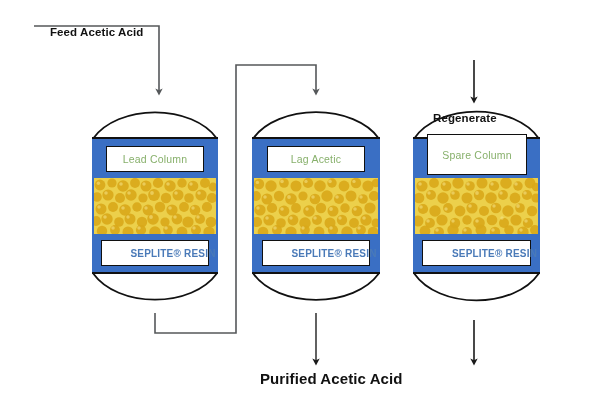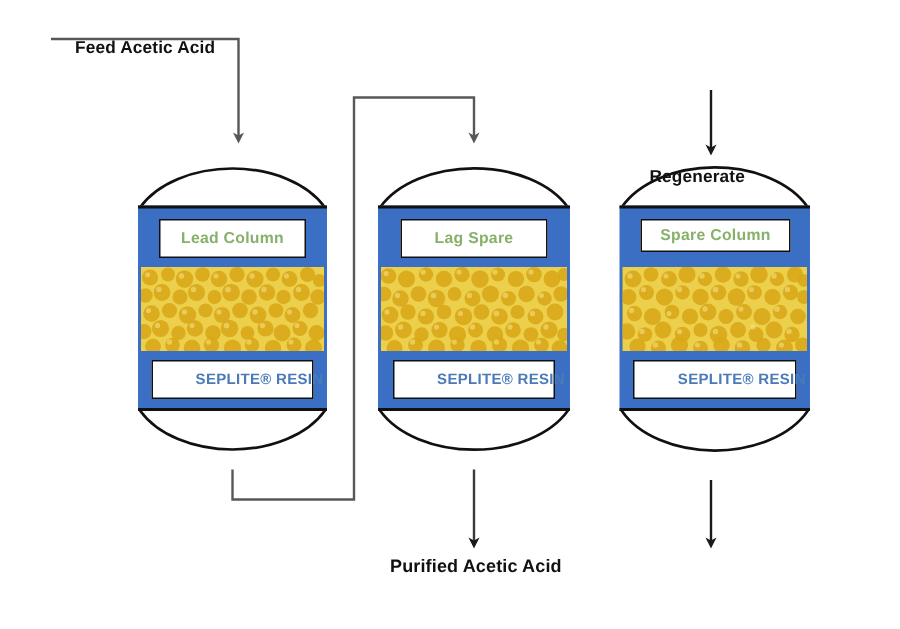--- a/index.html
+++ b/index.html
@@ -34,21 +34,21 @@
     position:absolute;
     background:#ffffff;
     border:1.5px solid #101010;
     box-sizing:border-box;
     display:flex;align-items:center;justify-content:center;
     text-align:center;
   }
   .cap-top-text{
     color:#87b06b;
     font-size:10.5px;
-    font-weight:bold;
+    font-weight:normal;
     letter-spacing:.2px;
     white-space:nowrap;
   }
   .cap-bot-text{
     color:#4a7ab8;
     font-size:10px;
     font-weight:bold;
     letter-spacing:.2px;
     white-space:nowrap;
     margin-left:36px;
@@ -64,21 +64,21 @@
 
   
   .lbl{
     position:absolute;
     font-weight:bold;
     color:#111111;
     white-space:nowrap;
   }
   #feed-label{font-size:11.5px;letter-spacing:.1px;}
   #regen-label{font-size:11.5px;letter-spacing:.1px;}
-  #out-label-1{font-size:12px;letter-spacing:.1px;}
+  #out-label-1{font-size:15px;letter-spacing:.1px;}
   #out-label-2{font-size:11px;letter-spacing:.1px;}
   .sup{font-size:7.5px;vertical-align:super;}
 </style>
 </head>
 <body>
 
 <div id="stage">
 
   <svg id="piping" viewBox="0 0 600 419" width="600" height="419">
     <defs>
@@ -202,21 +202,21 @@
     </div>
   </div>
 
   <div class="vessel" style="left:252px;top:98px;width:128px;height:215px;">
     <svg class="vessel-svg" width="128" height="215" viewBox="0 0 128 215">
       <path d="M1.6,40 A 69 45 0 0 1 126.4,40 L126.4,176 A 69 45 0 0 1 1.6,176 Z" fill="#ffffff" stroke="#111111" stroke-width="1.8"></path>
     </svg>
     <div class="shell" style="left:0px;top:39px;width:128px;height:137px;"></div>
 
     <div class="cap-box" style="left:15px;top:48px;width:98px;height:26px;">
-      <span class="cap-top-text">Lag Spare</span>
+      <span class="cap-top-text">Lag Acetic</span>
     </div>
 
     <div class="resin" style="left:2px;top:80px;width:124px;height:56px;">
       <svg width="124" height="56" viewBox="0 0 124 56">
         <rect width="124" height="56" fill="#ecd04b"></rect>
         <g fill="#d9a81a" fill-opacity="0.92">
           <circle cx="5" cy="6" r="5.2"></circle>
             <circle cx="17" cy="8" r="5.7"></circle>
             <circle cx="30" cy="5" r="4.8"></circle>
           <circle cx="42" cy="8" r="5.5"></circle>
@@ -302,21 +302,21 @@
       <span class="cap-bot-text">SEPLITE® RESIN</span>
     </div>
   </div>
 
   <div class="vessel" style="left:413px;top:98px;width:127px;height:222px;">
     <svg class="vessel-svg" width="127" height="222" viewBox="0 0 127 222">
       <path d="M1.6,40 A 68 45 0 0 1 125.4,40 L125.4,176 A 68 45 0 0 1 1.6,176 Z" fill="#ffffff" stroke="#111111" stroke-width="1.8"></path>
     </svg>
     <div class="shell" style="left:0px;top:39px;width:127px;height:137px;"></div>
 
-    <div class="cap-box" style="left:14px;top:48px;width:100px;height:22px;">
+    <div class="cap-box" style="left:14px;top:36px;width:100px;height:41px;">
       <span class="cap-top-text">Spare Column</span>
     </div>
 
     <div class="resin" style="left:2px;top:80px;width:123px;height:56px;">
       <svg width="123" height="56" viewBox="0 0 123 56">
         <rect width="123" height="56" fill="#ecd04b"></rect>
         <g fill="#d9a81a" fill-opacity="0.92">
           <circle cx="7" cy="8" r="5.6"></circle>
             <circle cx="19" cy="5" r="4.9"></circle>
             <circle cx="31" cy="8" r="5.3"></circle>

